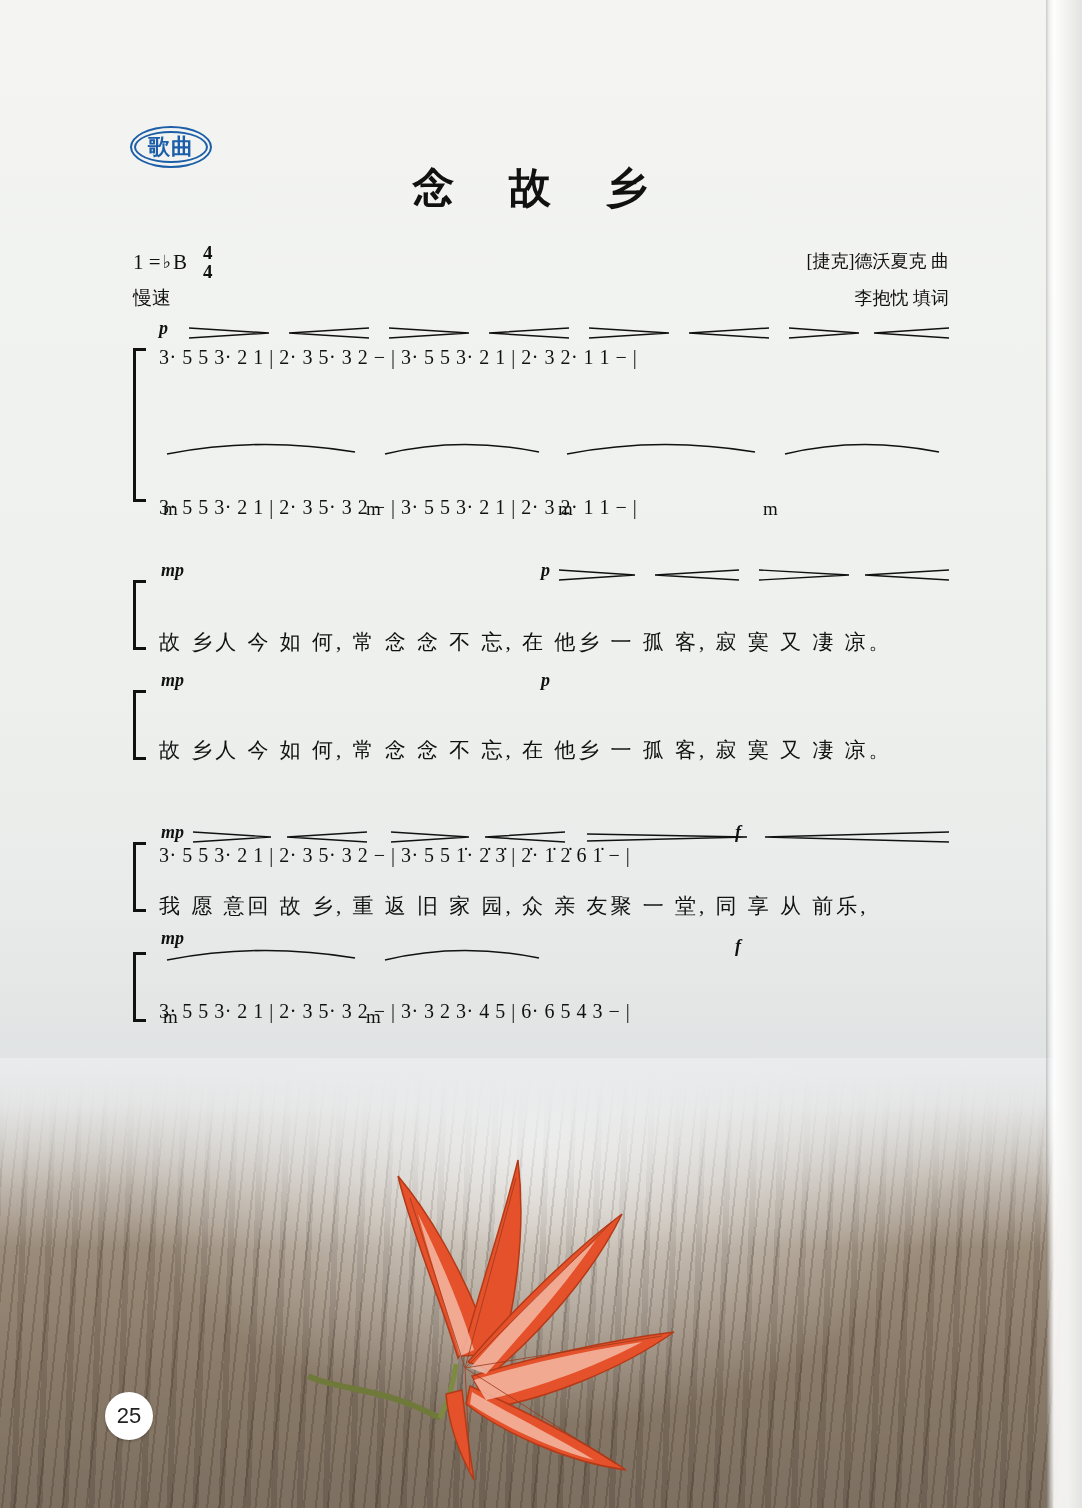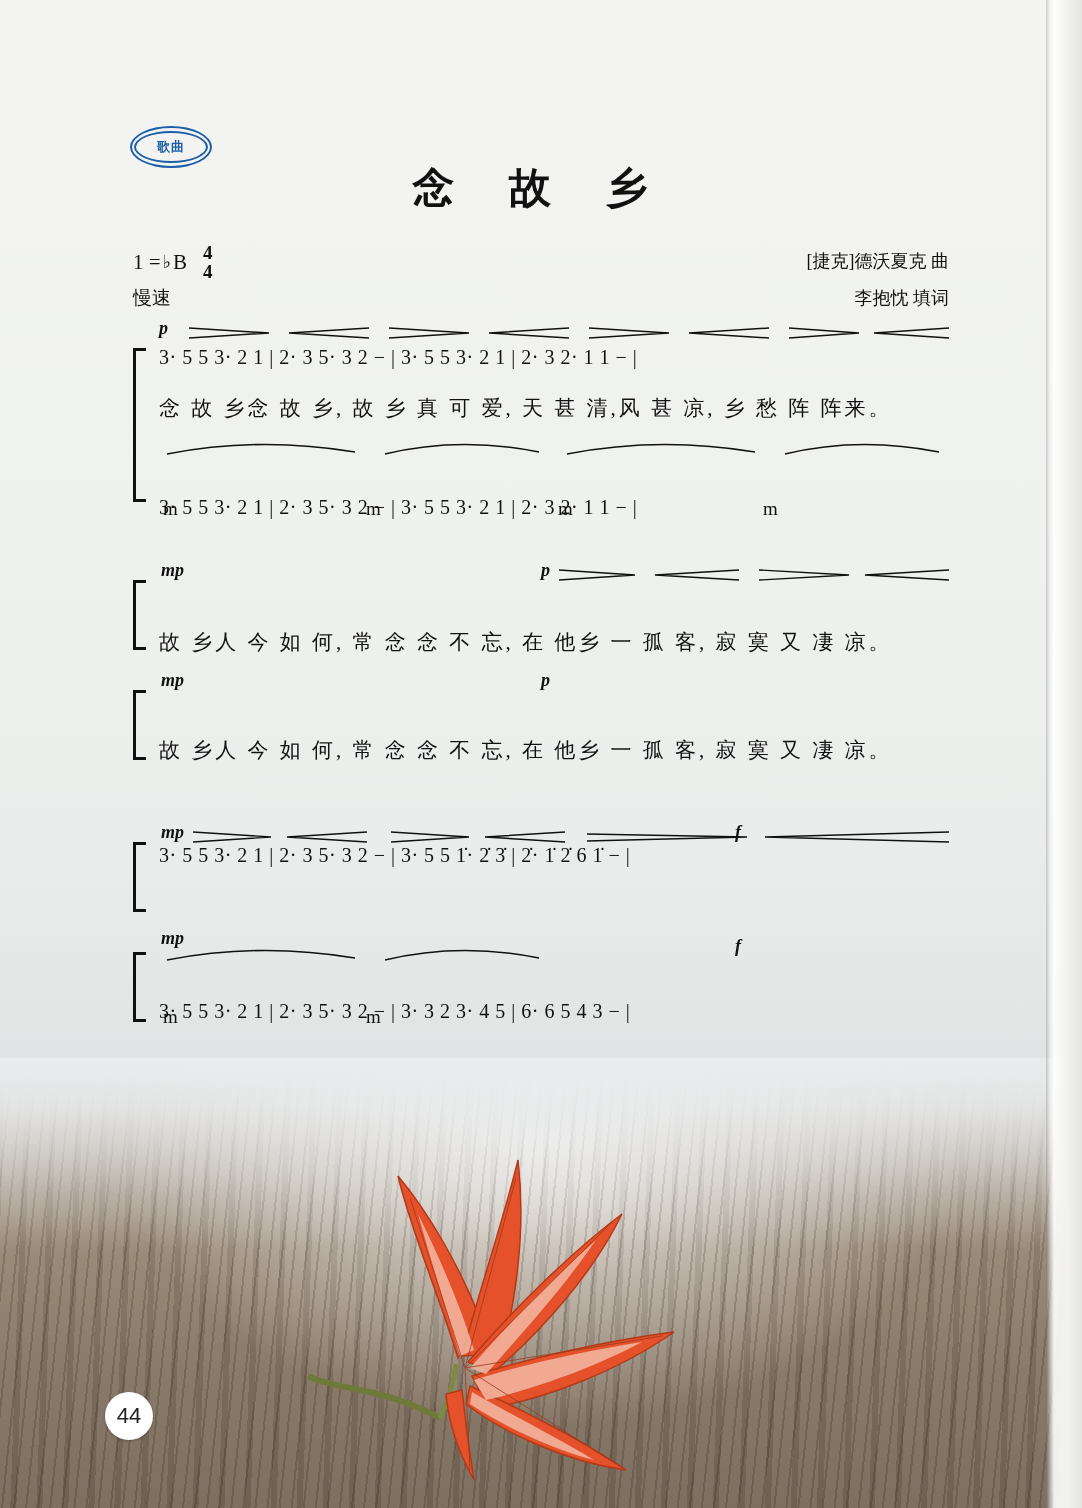--- a/index.html
+++ b/index.html
@@ -33,21 +33,21 @@
     position:absolute;left:0;top:0;width:82px;height:42px;
     border:2px solid #1c5fa8;border-radius:50%/50%;
     box-sizing:border-box;
   }
   .badge .oval.inner{
     left:4px;top:5px;width:74px;height:32px;border-width:2px;
   }
   .badge .txt{
     position:absolute;left:0;top:0;width:82px;height:42px;
     display:flex;align-items:center;justify-content:center;
-    color:#1c5fa8;font-weight:bold;font-size:13px;letter-spacing:1px;
+    color:#1c5fa8;font-weight:bold;font-size:22px;letter-spacing:1px;
     font-family:Liberation Serif, serif;
   }
 
   
   .title{
     position:absolute;left:0;right:0;top:160px;
     text-align:center;
     font-size:42px;font-weight:bold;letter-spacing:22px;
     color:#111;
     font-family:"Liberation Serif", serif;
@@ -177,21 +177,20 @@
           <path d="M530 7 L610 2 M530 7 L610 12"></path>
           <path d="M630 2 L700 7 M630 12 L700 7"></path>
           <path d="M715 7 L790 2 M715 7 L790 12"></path>
         </g>
       </svg>
     </div>
 
     <div class="staffline" style="top:28px;">
       <div class="notes">3· 5  5  3· 2 1  | 2· 3   5· 3 2   −  | 3· 5  5  3· 2 1  | 2· 3   2· 1 1   −  |</div>
     </div>
-    <div class="lyric" style="top:76px;">念 故 乡念 故 乡,  故 乡 真 可 爱,   天 甚 清,风 甚 凉, 乡 愁 阵 阵来。</div>
 
     <div class="slurs" style="top:118px;">
       <svg width="790" height="20" viewBox="0 0 790 20">
         <g stroke="#111" stroke-width="1.6" fill="none">
           <path d="M8 18 Q100 0 196 16"></path>
           <path d="M226 18 Q300 0 380 16"></path>
           <path d="M408 18 Q500 0 596 16"></path>
           <path d="M626 18 Q700 0 780 16"></path>
         </g>
       </svg>
@@ -249,20 +248,21 @@
           <path d="M326 7 L406 2 M326 7 L406 12"></path>
           <path d="M428 4 L588 7 M428 11 L588 7"></path>
           <path d="M606 7 L790 2 M606 7 L790 12"></path>
         </g>
       </svg>
     </div>
 
     <div class="staffline" style="top:24px;">
       <div class="notes">3· 5  5  3· 2 1  | 2· 3   5· 3 2   − | 3· 5  5  1̇· 2̇ 3̇  | 2̇· 1̇ 2̇ 6 1̇   −  |</div>
     </div>
+    <div class="lyric" style="top:72px;">我 愿 意回 故 乡, 重 返 旧 家 园,   众 亲 友聚 一 堂, 同 享 从 前乐,</div>
 
     <div class="dyn" style="left:28px;top:108px;">mp</div>
     <div class="dyn" style="left:602px;top:116px;">f</div>
 
     <div class="slurs" style="top:122px;">
       <svg width="790" height="20" viewBox="0 0 790 20">
         <g stroke="#111" stroke-width="1.6" fill="none">
           <path d="M8 18 Q100 0 196 16"></path>
           <path d="M226 18 Q300 0 380 16"></path>
         </g>
@@ -304,16 +304,16 @@
         <path d="M175 250 L120 80"></path>
         <path d="M175 250 L226 60"></path>
         <path d="M175 250 L322 104"></path>
         <path d="M175 250 L372 218"></path>
         <path d="M175 250 L326 346"></path>
         <path d="M175 250 L180 352"></path>
       </g>
     </svg>
   </div>
 
-  <div class="pagenum">44</div>
+  <div class="pagenum">25</div>
 
   <div class="fold"></div>
 </div>
 
 </body></html>

